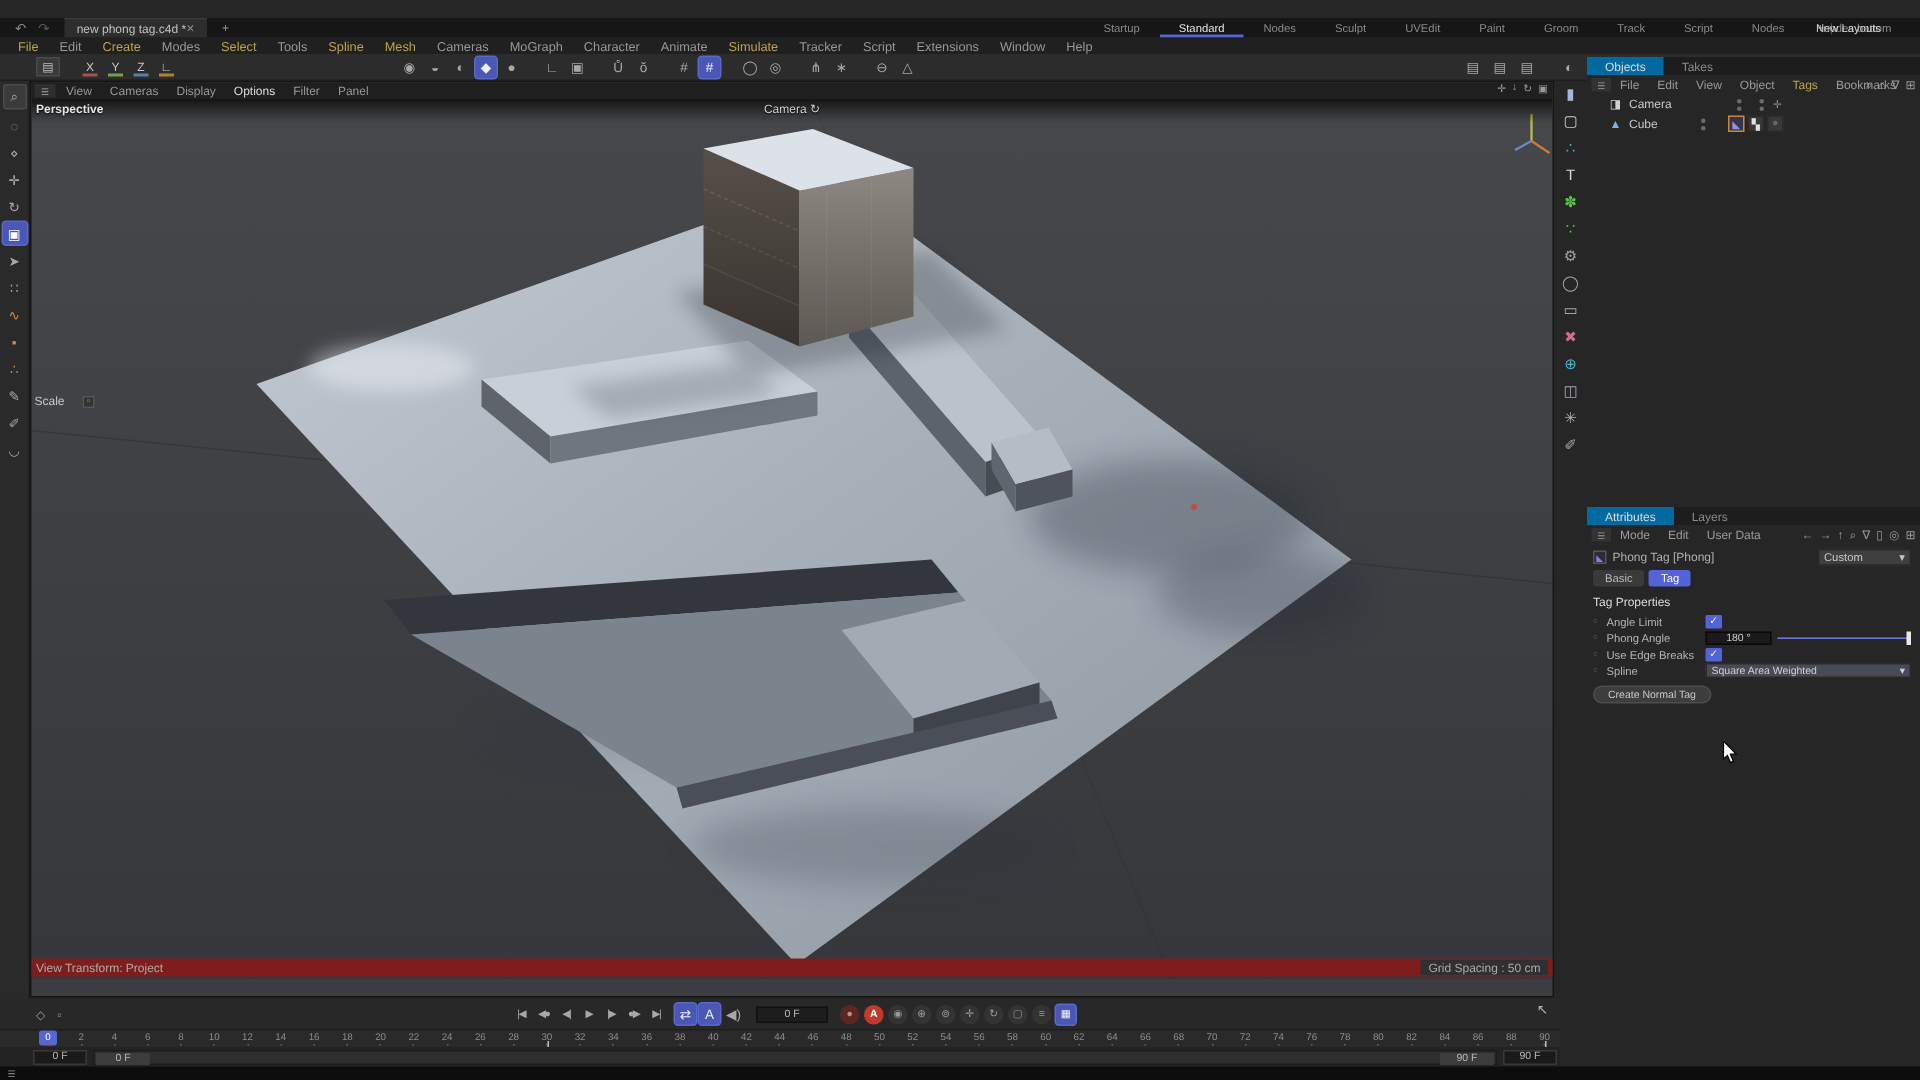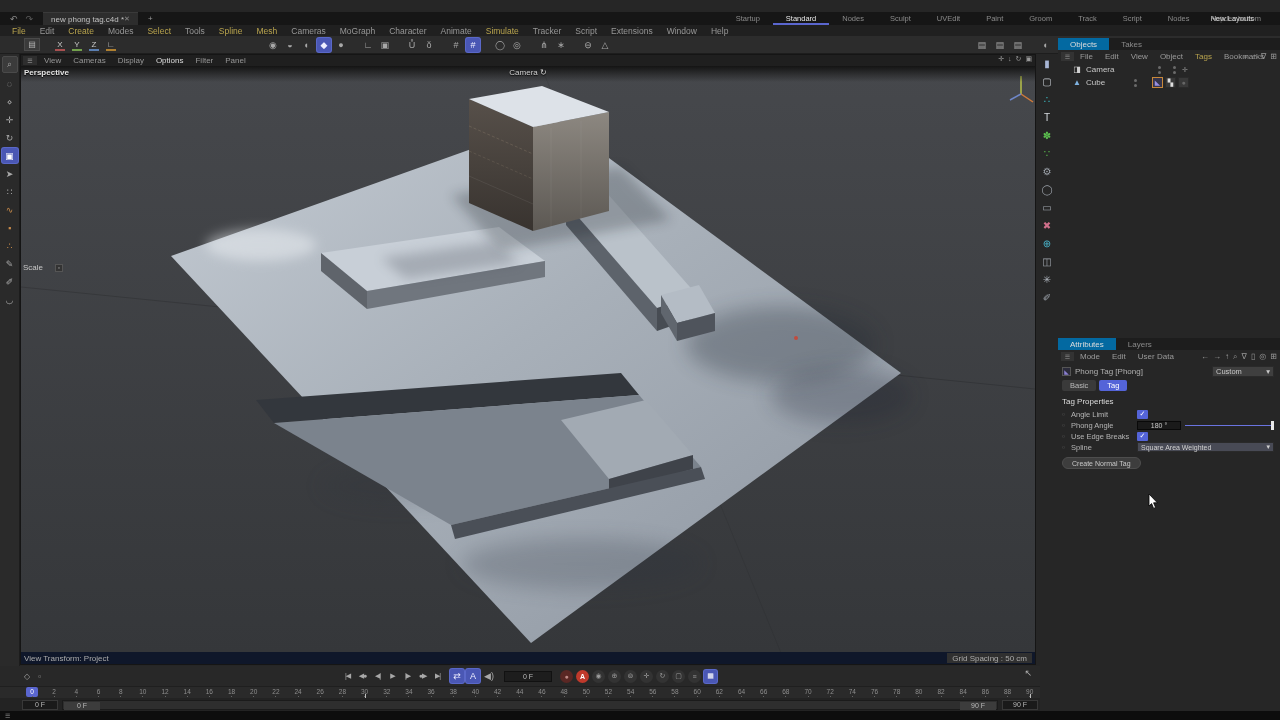--- a/index.html
+++ b/index.html
@@ -50,21 +50,21 @@
 #vpmenu .m{padding:0 6px}
 #vpmenu .m.accent{color:#dcdcdc}
 #vp-ham{width:14px;height:9px;background:#2e2e2e;display:flex;align-items:center;justify-content:center;font-size:6px;color:#aaa;margin-left:2px}
 #vpnav{position:absolute;right:3px;top:0;display:flex;gap:4px;font-size:7px;color:#9a9a9a}
 #vpcanvas{position:absolute;left:0;top:11px;width:1014px;height:587px;overflow:hidden}
 #vptop{position:absolute;left:0;top:0;width:100%;height:16px;background:linear-gradient(#141414,rgba(20,20,20,0))}
 #vplabel{position:absolute;left:3px;top:2px;font-size:8px;font-weight:bold;color:#e4e4e4;text-shadow:0 1px 1px #000}
 #camlabel{position:absolute;left:0;right:0;top:2px;text-align:center;font-size:8px;color:#cfcfcf;text-shadow:0 1px 1px #000}
 #scaletip{position:absolute;left:2px;top:197px;font-size:8px;color:#c8c8c8;display:flex;gap:12px;align-items:center}
 #scaletip i{font-style:normal;font-size:7px;color:#999;background:#333;border:1px solid #555;width:8px;height:8px;display:inline-flex;align-items:center;justify-content:center}
-#vpstatus{position:absolute;left:0;bottom:0;width:100%;height:12px;background:#0f172a;display:flex;align-items:center;justify-content:space-between;font-size:8px;color:#ababab;padding:0 3px}
+#vpstatus{position:absolute;left:0;bottom:13px;width:100%;height:12px;background:#7f1d1d;display:flex;align-items:center;justify-content:space-between;font-size:8px;color:#ababab;padding:0 3px}
 #gridchip{background:#303030;padding:0 5px;height:10px;display:flex;align-items:center}
 
 #sidetools{left:1036px;top:54px;width:22px;height:290px;background:#262626;display:flex;flex-direction:column;align-items:center;padding-top:2px;gap:4px}
 #sidetools .tico{width:16px;height:14px;font-size:10px}
 
 #rightpanel{left:1058px;top:38px;width:222px;height:682px;background:#262626}
 .ptabs{height:12px;background:#1d1d1d;display:flex;font-size:8px}
 .ptabs .t{padding:0 12px;display:flex;align-items:center;color:#8a8a8a}
 .ptabs .t.active{background:#0369a1;color:#dcdcdc}
 .pmenu{height:13px;display:flex;align-items:center;font-size:8px;color:#9a9a9a;position:relative}

